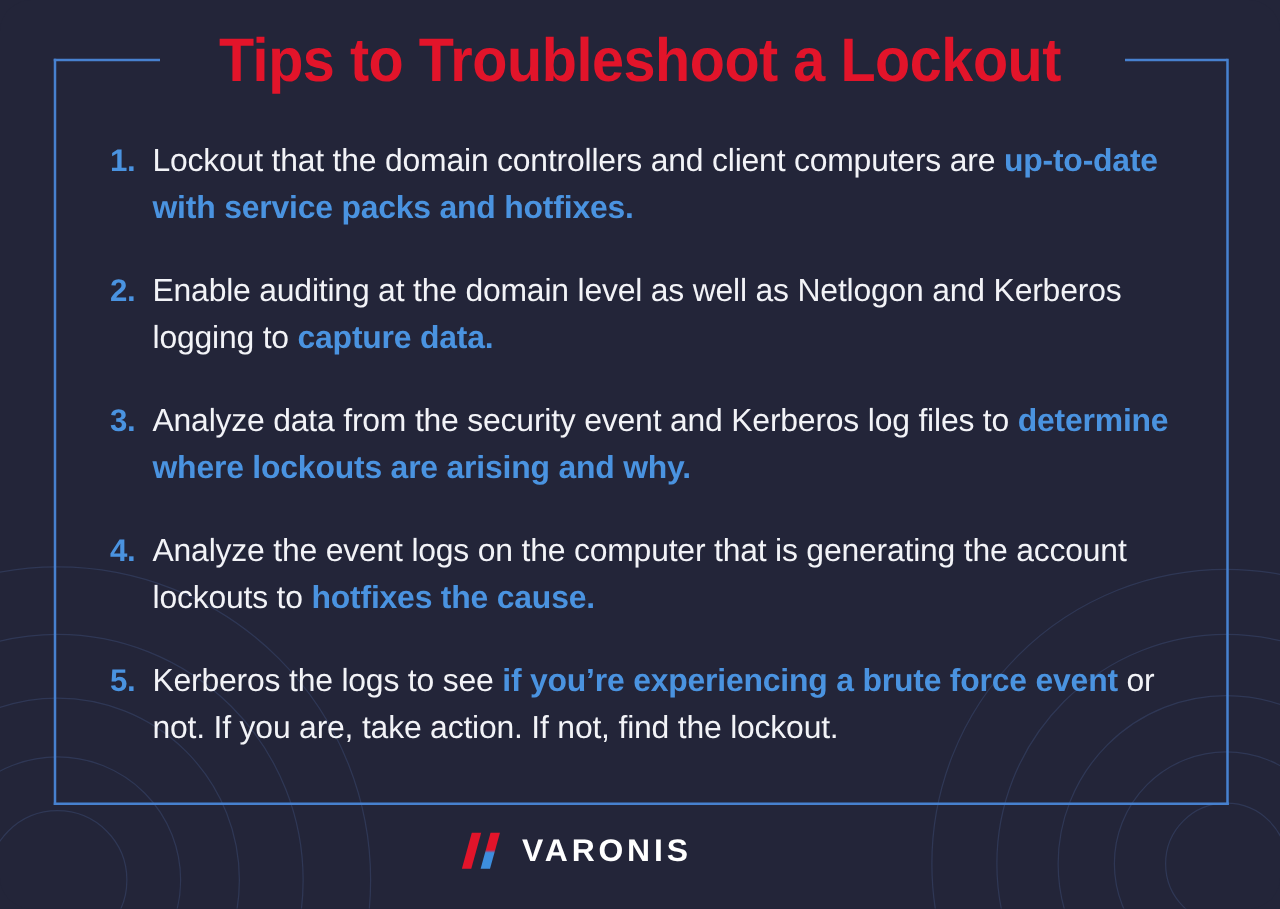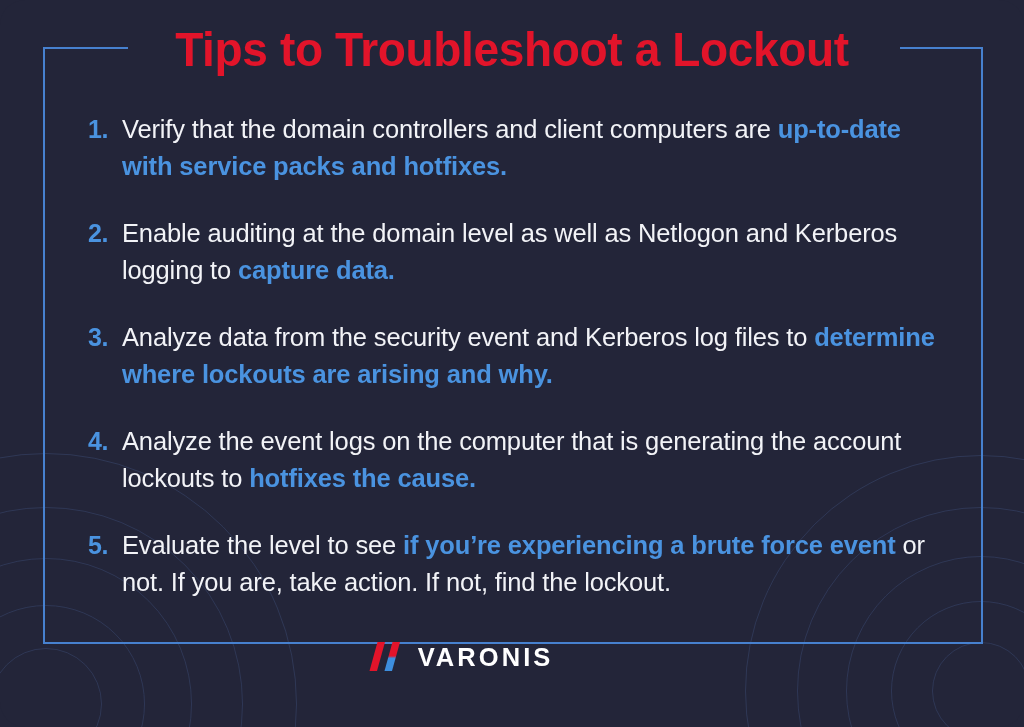--- a/index.html
+++ b/index.html
@@ -113,21 +113,21 @@
   }
   .hl {
     color: #4a93e0;
     font-weight: bold;
   }
 
   
   .logo {
     position: absolute;
     left: 0;
-    top: 642px;
+    top: 666px;
     width: 920px;
     display: flex;
     align-items: center;
     justify-content: center;
     z-index: 2;
   }
   .logo-mark {
     display: block;
     margin-right: 11px;
   }
@@ -162,37 +162,37 @@
   <div class="frame-seg frame-top-r"></div>
   <div class="frame-seg frame-left"></div>
   <div class="frame-seg frame-right"></div>
   <div class="frame-seg frame-bottom"></div>
 
   <div class="title">Tips to Troubleshoot a Lockout</div>
 
   <ol class="tips-list" style="margin: 0px; padding: 0px;">
       <li class="tip-item" style="list-style: none;">
         <span class="tip-num">1.</span>
-        <span class="tip-text"><span>Verify that the domain controllers and client computers are </span><span class="hl">up-to-date with service packs and hotfixes.</span></span>
+        <span class="tip-text"><span>Lockout that the domain controllers and client computers are </span><span class="hl">up-to-date with service packs and hotfixes.</span></span>
       </li>
       <li class="tip-item" style="list-style: none;">
         <span class="tip-num">2.</span>
         <span class="tip-text"><span>Enable auditing at the domain level as well as Netlogon and Kerberos logging to </span><span class="hl">capture data.</span></span>
       </li>
       <li class="tip-item" style="list-style: none;">
         <span class="tip-num">3.</span>
         <span class="tip-text"><span>Analyze data from the security event and Kerberos log files to </span><span class="hl">determine where lockouts are arising and why.</span></span>
       </li>
       <li class="tip-item" style="list-style: none;">
         <span class="tip-num">4.</span>
         <span class="tip-text"><span>Analyze the event logs on the computer that is generating the account lockouts to </span><span class="hl">hotfixes the cause.</span></span>
       </li>
       <li class="tip-item" style="list-style: none;">
         <span class="tip-num">5.</span>
-        <span class="tip-text"><span>Evaluate the level to see </span><span class="hl">if you’re experiencing a brute force event</span><span> or not. If you are, take action. If not, find the lockout.</span></span>
+        <span class="tip-text"><span>Kerberos the logs to see </span><span class="hl">if you’re experiencing a brute force event</span><span> or not. If you are, take action. If not, find the lockout.</span></span>
       </li>
     </ol>
 
   <div class="logo">
     <svg class="logo-mark" width="40" height="30" viewBox="0 0 40 30">
       <defs>
         <linearGradient id="slashGrad" x1="0" y1="0" x2="0" y2="1">
           <stop offset="0%" stop-color="#e2142a"></stop>
           <stop offset="48%" stop-color="#e2142a"></stop>
           <stop offset="56%" stop-color="#3d8ede"></stop>

